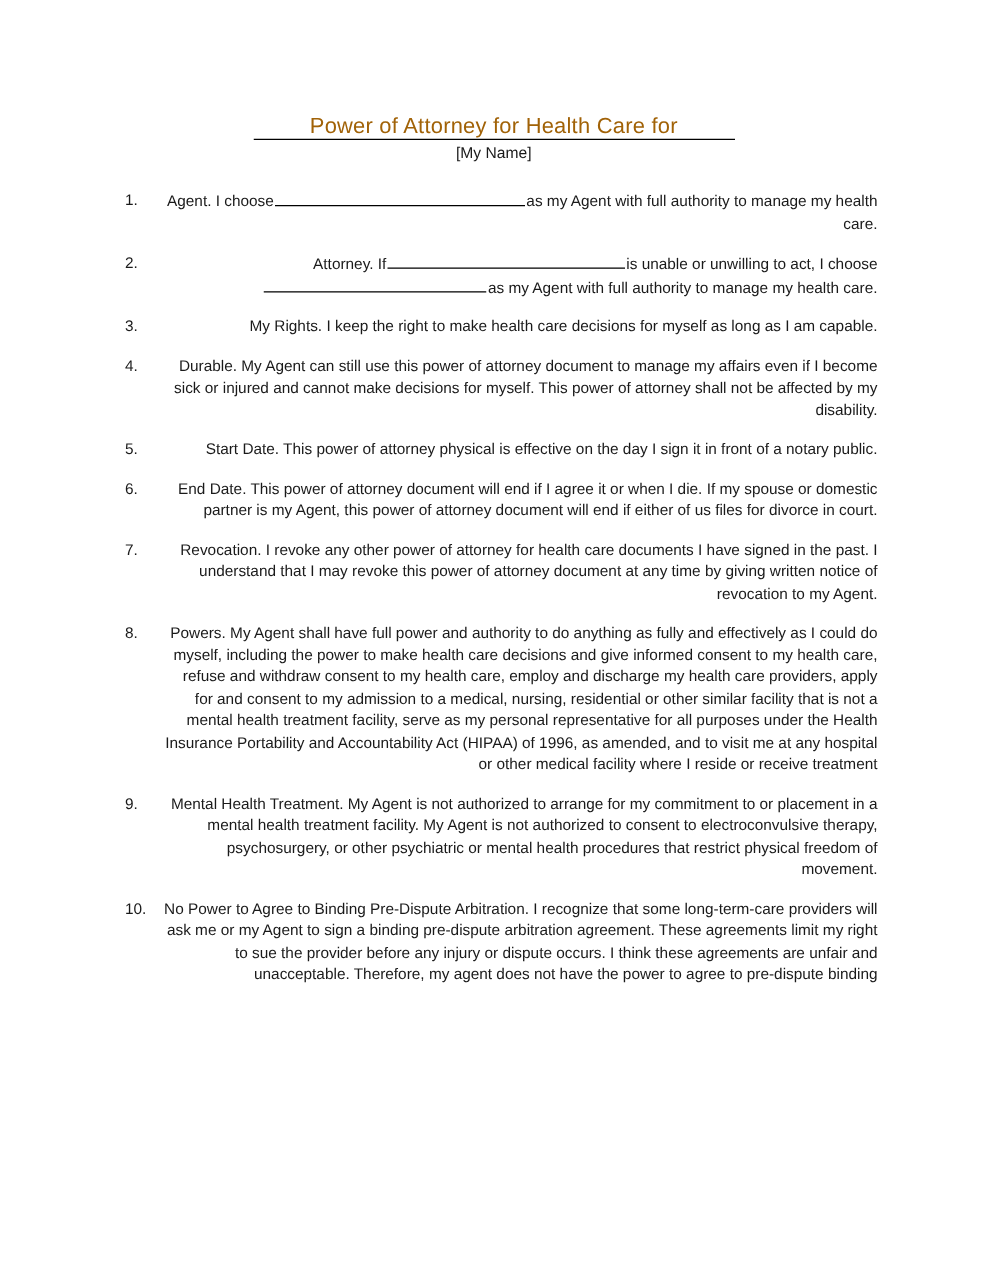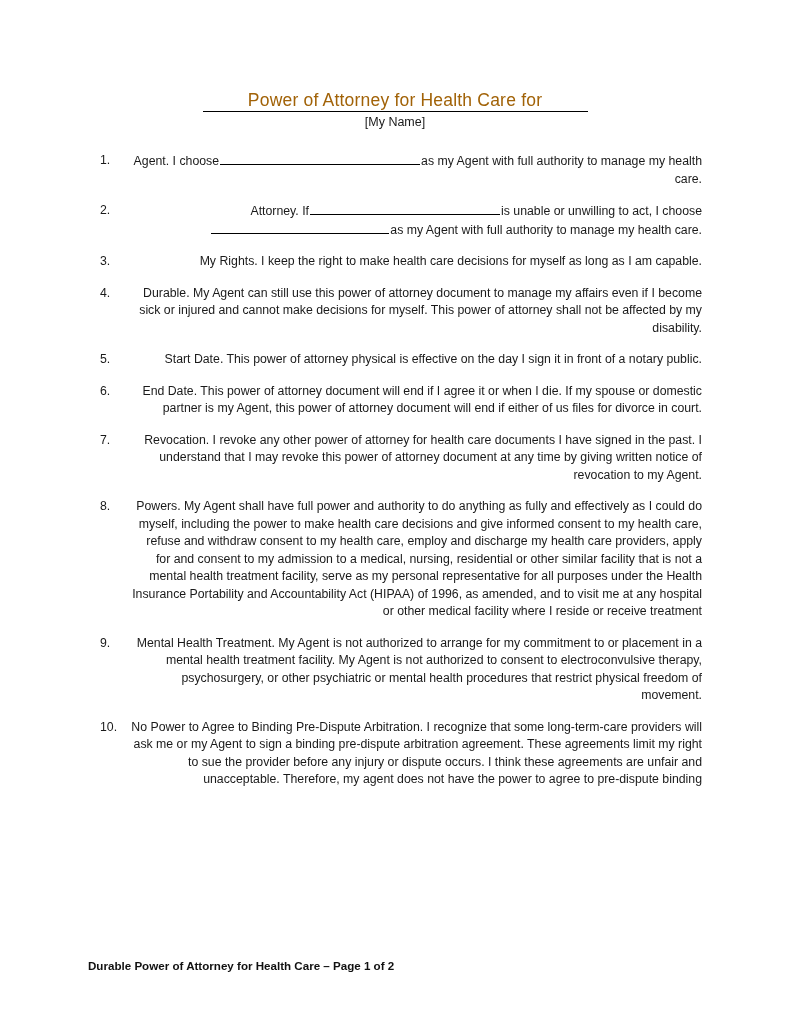--- a/index.html
+++ b/index.html
@@ -138,16 +138,15 @@
         <div class="clause-num">9.</div>
         <div class="clause-body"><span>Mental Health Treatment. My Agent is not authorized to arrange for my commitment to or placement in a mental health treatment facility. My Agent is not authorized to consent to electroconvulsive therapy, psychosurgery, or other psychiatric or mental health procedures that restrict physical freedom of movement.</span></div>
       </div>
       <div class="clause">
         <div class="clause-num">10.</div>
         <div class="clause-body"><span>No Power to Agree to Binding Pre-Dispute Arbitration. I recognize that some long-term-care providers will ask me or my Agent to sign a binding pre-dispute arbitration agreement. These agreements limit my right to sue the provider before any injury or dispute occurs. I think these agreements are unfair and unacceptable. Therefore, my agent does not have the power to agree to pre-dispute binding</span></div>
       </div>
     </div>
 
   <div class="footer">
-    <div>Durable Power of Attorney for Health Care – Page 1 of 2</div>
   </div>
 
 </div>
 
 </body></html>

